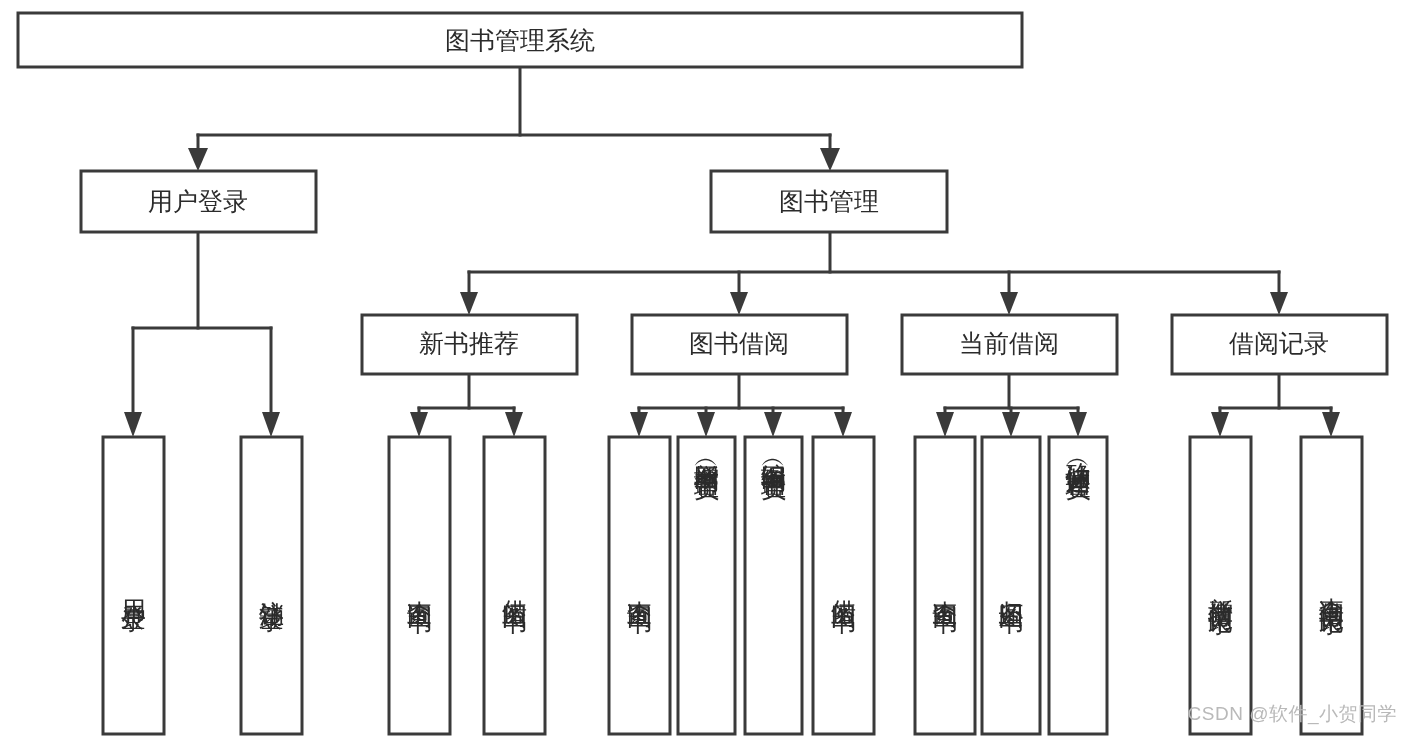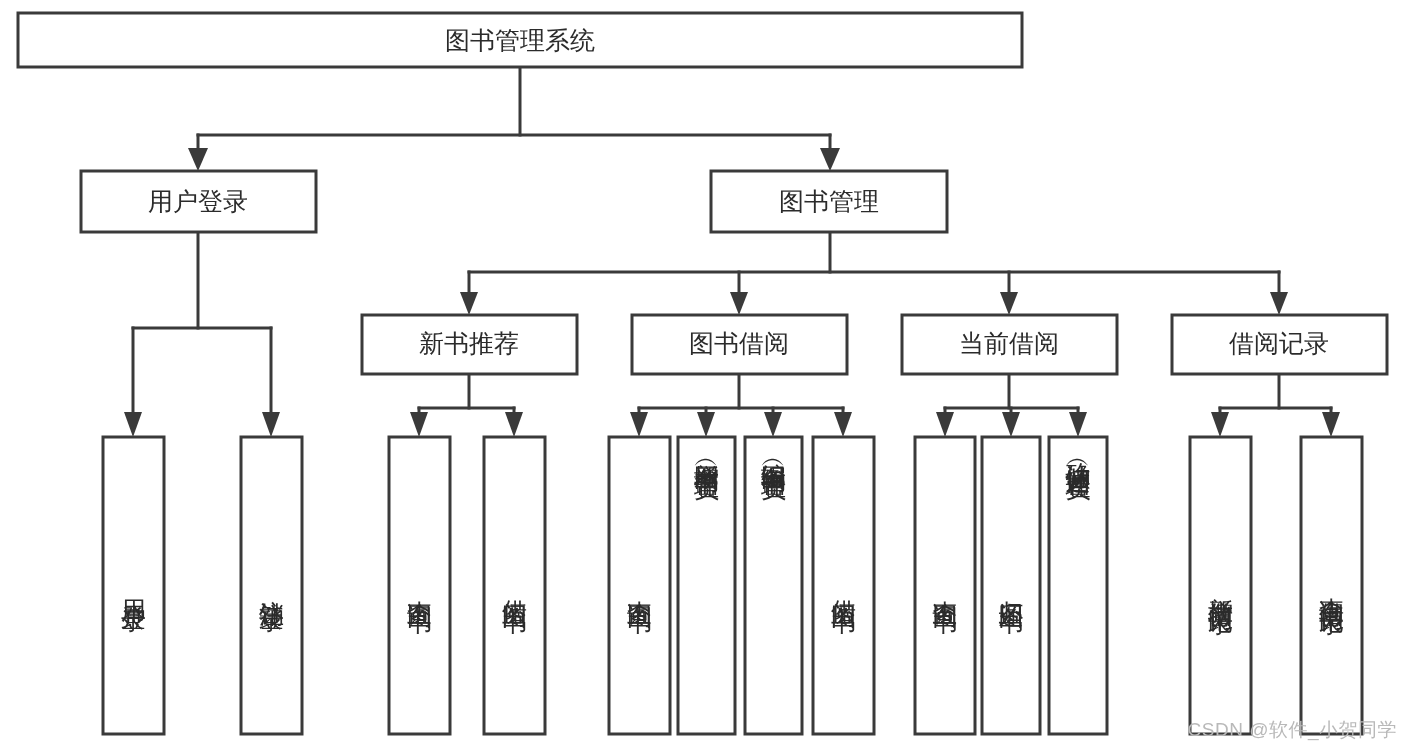--- a/index.html
+++ b/index.html
@@ -65,21 +65,21 @@
   }
   .leaf-label-wrap {
     position: absolute;
     display: flex;
     align-items: center;
     justify-content: center;
   }
   #watermark {
     position: absolute;
     right: 8px;
-    bottom: 4px;
+    bottom: 20px;
     font-family: "Liberation Sans", "DejaVu Sans", sans-serif;
     font-size: 19px;
     color: #b9b9b9;
     letter-spacing: 0.5px;
     white-space: nowrap;
     padding-left: 19px;
   }
 </style>
 </head>
 <body>

